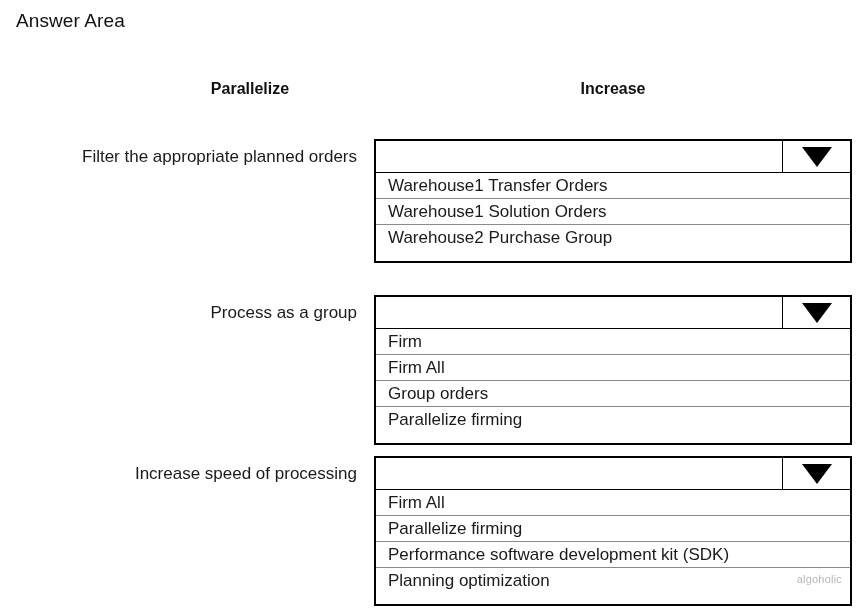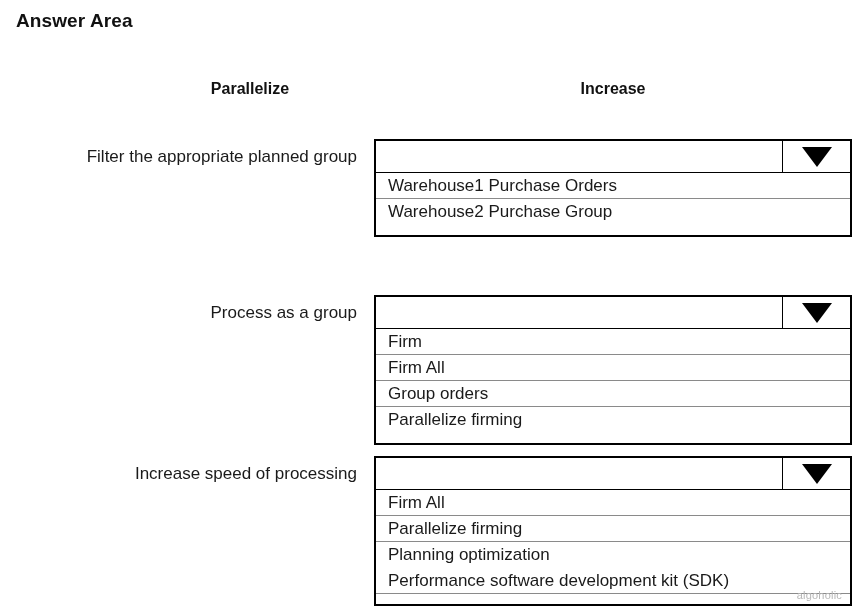--- a/index.html
+++ b/index.html
@@ -15,21 +15,21 @@
     font-family: "Liberation Sans", sans-serif;
     color: #1a1a1a;
     overflow: hidden;
   }
 
   .page-title {
     position: absolute;
     left: 16px;
     top: 10px;
     font-size: 19px;
-    font-weight: bold;
+    font-weight: normal;
     letter-spacing: 0.1px;
     color: #111111;
   }
 
   .col-header {
     position: absolute;
     top: 80px;
     font-size: 16px;
     font-weight: bold;
     color: #111111;
@@ -117,45 +117,46 @@
     color: #1a1a1a;
     border-bottom: 1px solid #8a8a8a;
     white-space: nowrap;
     box-sizing: border-box;
   }
   .combo-option.last { border-bottom: none; }
 
   .watermark {
     position: absolute;
     right: 8px;
-    bottom: 3px;
+    bottom: 19px;
     font-size: 11px;
     color: #b7b7b7;
     letter-spacing: 0.2px;
   }
 </style>
 </head>
 <body>
 
 <div class="page-title">Answer Area</div>
 
 <div class="col-header requirement">Parallelize</div>
 <div class="col-header solution">Increase</div>
 
 <div class="row r0">
-  <div class="req-label">Filter the appropriate planned group</div>
+  <div class="req-label">Filter the appropriate planned orders</div>
   <div class="combo">
     <div class="combo-field">
       <div class="combo-value" title=""></div>
       <div class="combo-arrow-cell">
         <span class="arrow-glyph"></span>
       </div>
     </div>
     <ul class="combo-list">
-      <li class="combo-option">Warehouse1 Purchase Orders</li>
+      <li class="combo-option">Warehouse1 Transfer Orders</li>
+      <li class="combo-option">Warehouse1 Solution Orders</li>
       <li class="combo-option last">Warehouse2 Purchase Group</li>
     </ul>
   </div>
 </div>
 
 <div class="row r1">
   <div class="req-label">Process as a group</div>
   <div class="combo">
     <div class="combo-field">
       <div class="combo-value" title=""></div>
@@ -177,18 +178,18 @@
   <div class="combo">
     <div class="combo-field">
       <div class="combo-value" title=""></div>
       <div class="combo-arrow-cell">
         <span class="arrow-glyph"></span>
       </div>
     </div>
     <ul class="combo-list">
       <li class="combo-option">Firm All</li>
       <li class="combo-option">Parallelize firming</li>
+      <li class="combo-option">Performance software development kit (SDK)</li>
       <li class="combo-option last">Planning optimization</li>
-      <li class="combo-option">Performance software development kit (SDK)</li>
     </ul>
     <div class="watermark">algoholic</div>
   </div>
 </div>
 
 </body></html>

